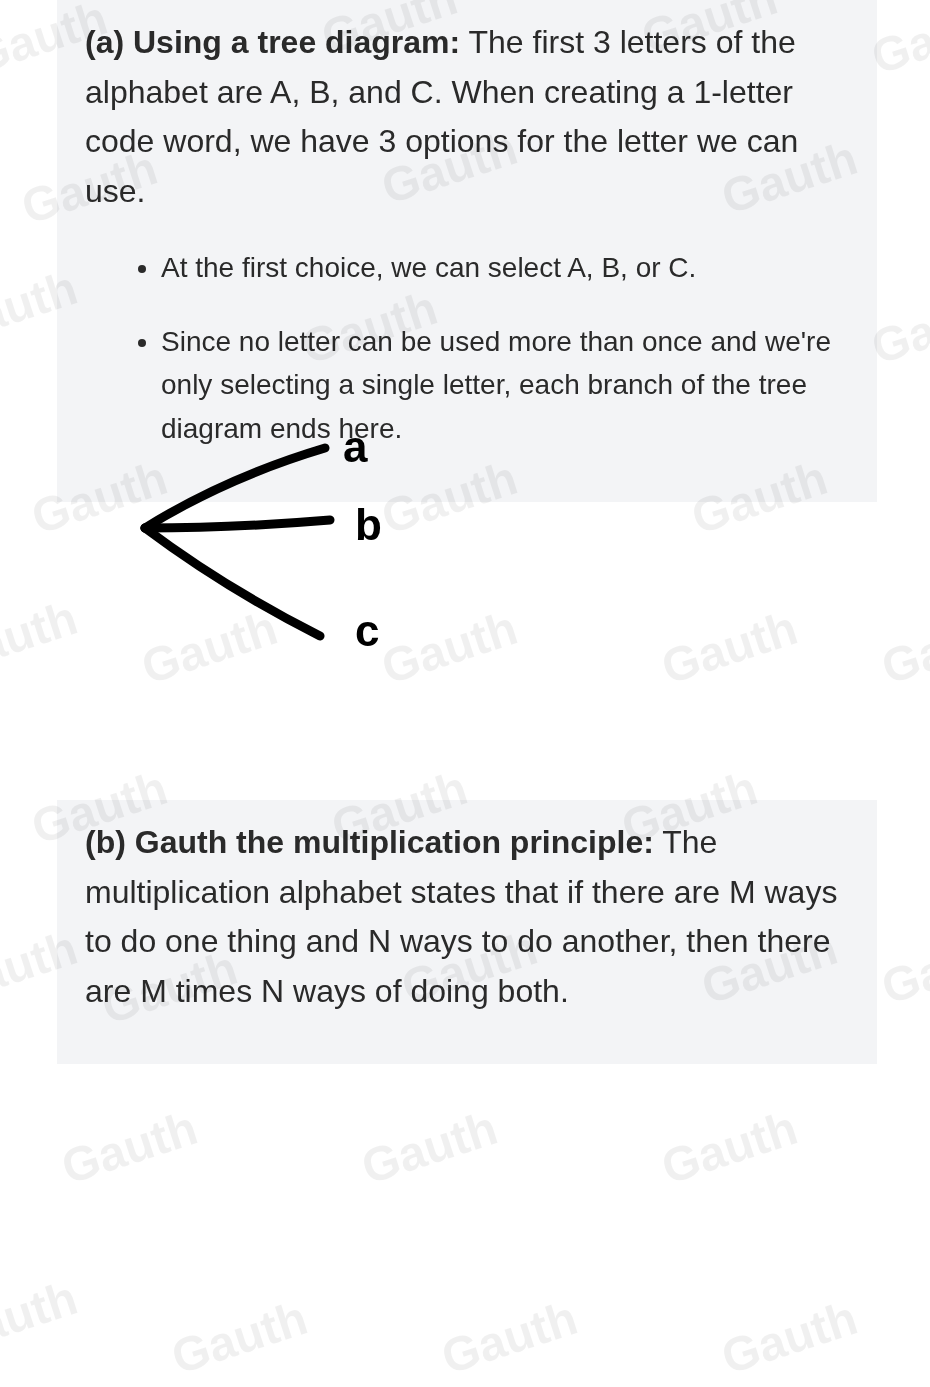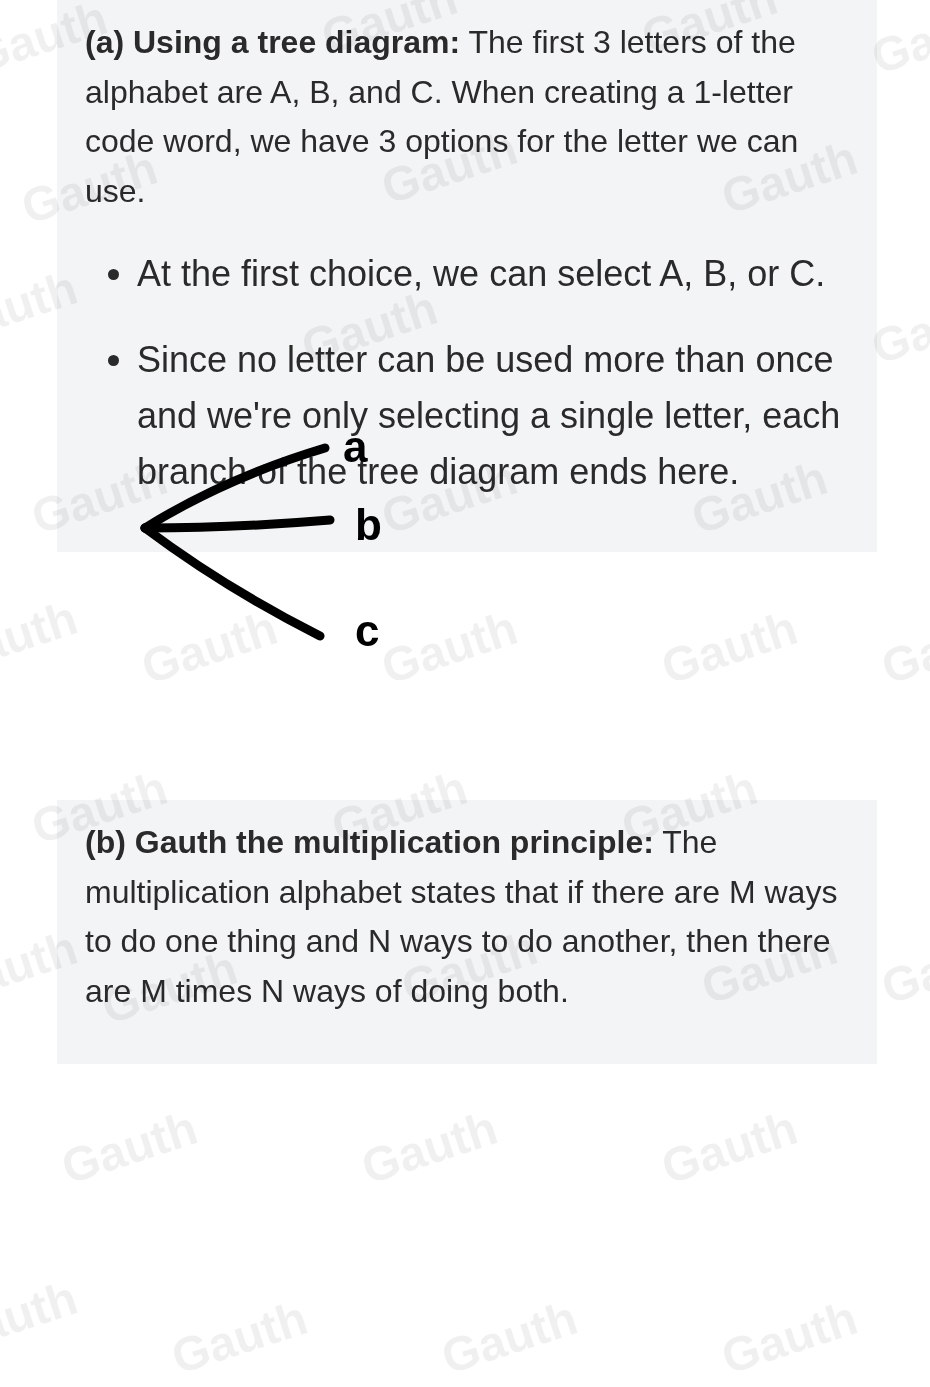--- a/index.html
+++ b/index.html
@@ -40,22 +40,23 @@
   .card-a { top: 0; }
   .card-b { top: 800px; }
   .heading { font-weight: 700; display: inline; }
   .para { font-weight: 400; }
   ul.bullets {
     list-style: disc;
     margin: 30px 0 0 52px;
   }
   ul.bullets li {
     margin-bottom: 30px;
-    font-size: 36px;
+    font-size: 28px;
     line-height: 1.55;
+    margin-left: 24px;
   }
   .diagram-area {
     position: absolute;
     top: 428px;
     left: 55px;
     width: 820px;
     height: 260px;
     z-index: 2;
   }
   .tree-svg {

